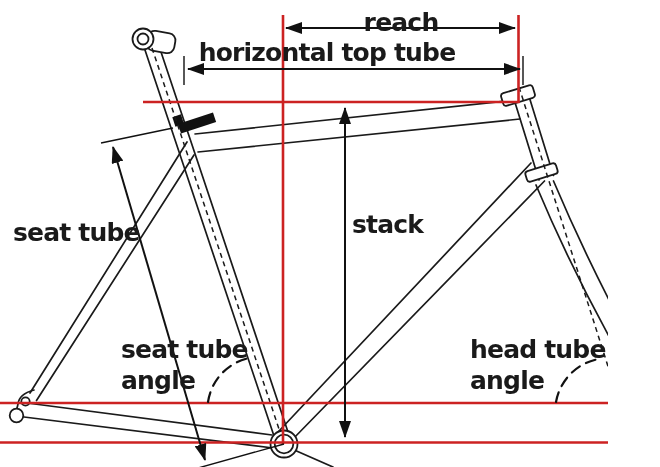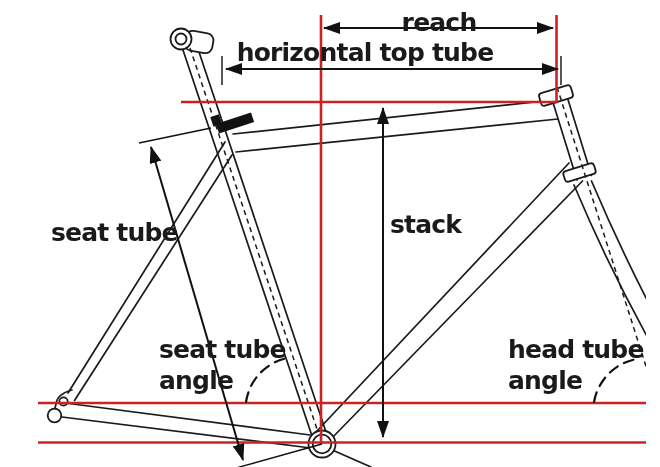--- a/index.html
+++ b/index.html
@@ -2,21 +2,20 @@
 <html><head>
 <meta charset="utf-8">
 <style>
   html,body{margin:0;padding:0;background:#fff;}
   .canvas{
     position:relative;
     width:608px;height:467px;
     background:#ffffff;
     font-family:"DejaVu Sans",sans-serif;
     overflow:hidden;
-    margin-left:38px;
   }
   svg{display:block;}
   .frameline{stroke:#1a1a1a;stroke-width:1.7;fill:none;stroke-linecap:round;}
   .whitefill{fill:#ffffff;stroke:#1a1a1a;stroke-width:1.8;}
   .blackfill{fill:#111111;stroke:none;}
   .axis{stroke:#1a1a1a;stroke-width:1.5;fill:none;stroke-dasharray:5 4;}
   .refline{stroke:#cc2222;stroke-width:2.6;fill:none;}
   .dim{stroke:#111111;stroke-width:2;fill:none;}
   .ext{stroke:#111111;stroke-width:1.4;fill:none;}
   .arc{stroke:#111111;stroke-width:2.2;fill:none;stroke-dasharray:10 7;stroke-linecap:round;}

